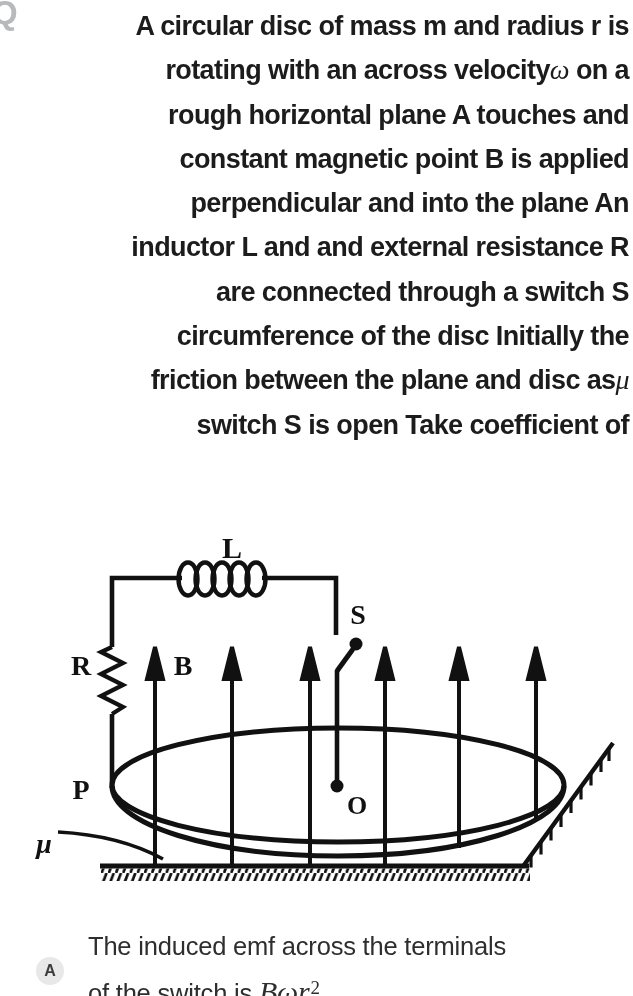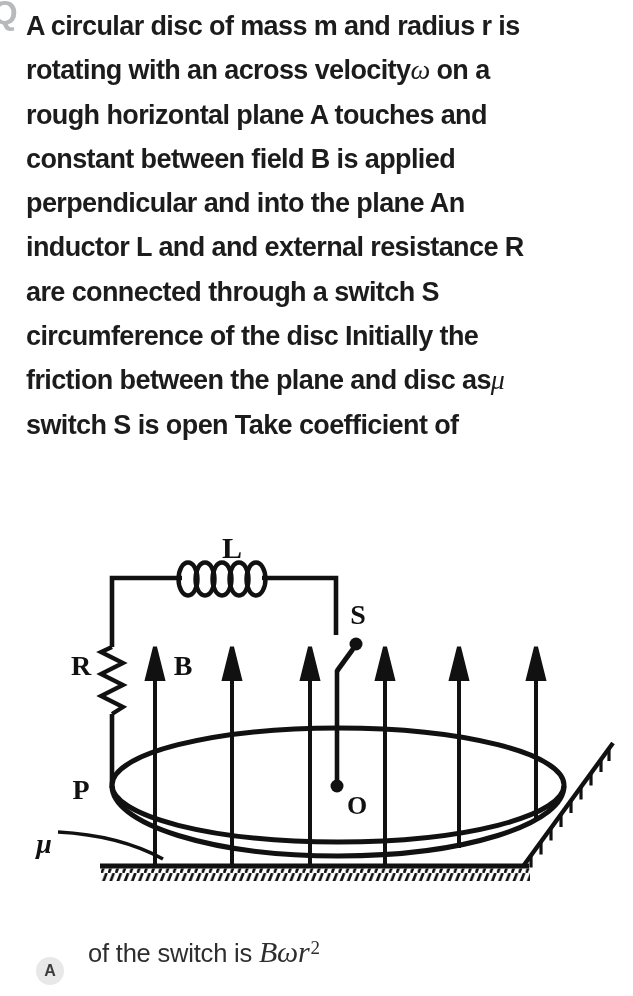--- a/index.html
+++ b/index.html
@@ -5,22 +5,22 @@
   html,body{margin:0;padding:0;}
   body{
     width:633px;height:996px;position:relative;overflow:hidden;
     background:#ffffff;font-family:"Liberation Sans",sans-serif;
   }
   .q-icon{
     position:absolute;left:-8px;top:-6px;
     font-size:33px;font-weight:700;color:#b7b9bc;
   }
   .question{
-    position:absolute;left:26px;top:4px;width:596px;
-    color:#1c1c1c;font-weight:700;font-size:27px;letter-spacing:-0.6px;
+    position:absolute;left:33px;top:4px;width:596px;
+    color:#1c1c1c;font-weight:700;font-size:27px;letter-spacing:-0.6px;text-align:right;
   }
   .question .tline{line-height:44.3px;white-space:nowrap;}
   .math{font-family:"Liberation Serif",serif;font-style:italic;font-weight:400;}
   .question .math{font-size:28px;}
   .diagram{position:absolute;left:0;top:522px;width:633px;height:370px;}
   .option-row{position:absolute;left:0;top:926px;width:633px;height:90px;}
   .badge{
     position:absolute;left:36px;top:31px;width:28px;height:28px;border-radius:50%;
     background:#e8e8e8;color:#3c3c3c;font-size:16px;font-weight:700;
     display:flex;align-items:center;justify-content:center;
@@ -36,21 +36,21 @@
 </style>
 </head>
 <body>
 
 <div class="q-icon">Q</div>
 
 <div class="question">
     <div class="tline"><span>A circular disc of mass m and radius r is</span></div>
     <div class="tline"><span>rotating with an across velocity</span><span class="math">ω</span><span> on a</span></div>
     <div class="tline"><span>rough horizontal plane A touches and</span></div>
-    <div class="tline"><span>constant between field B is applied</span></div>
+    <div class="tline"><span>constant magnetic point B is applied</span></div>
     <div class="tline"><span>perpendicular and into the plane An</span></div>
     <div class="tline"><span>inductor L and and external resistance R</span></div>
     <div class="tline"><span>are connected through a switch S</span></div>
     <div class="tline"><span>circumference of the disc Initially the</span></div>
     <div class="tline"><span>friction between the plane and disc as</span><span class="math">μ</span></div>
     <div class="tline"><span>switch S is open Take coefficient of</span></div>
   </div>
 
 <svg class="diagram" viewBox="0 0 633 370" xmlns="http://www.w3.org/2000/svg">
   <defs>
@@ -117,15 +117,16 @@
   <text x="81" y="153" font-size="28" text-anchor="middle">R</text>
   <text x="183" y="153" font-size="28" text-anchor="middle">B</text>
   <text x="81" y="277" font-size="28" text-anchor="middle">P</text>
   <text x="357" y="292" font-size="26" text-anchor="middle">O</text>
   <text x="44" y="331" font-size="28" font-style="italic" font-weight="400" text-anchor="middle">μ</text>
 </svg>
 
 <div class="option-row">
   <div class="badge">A</div>
   <div class="option-text">
+      <div class="tline"><span>The induced emf across the terminals</span></div>
       <div class="tline"><span>of the switch is </span><span class="math">Bωr</span><sup class="math">2</sup></div>
     </div>
 </div>
 
 </body></html>

